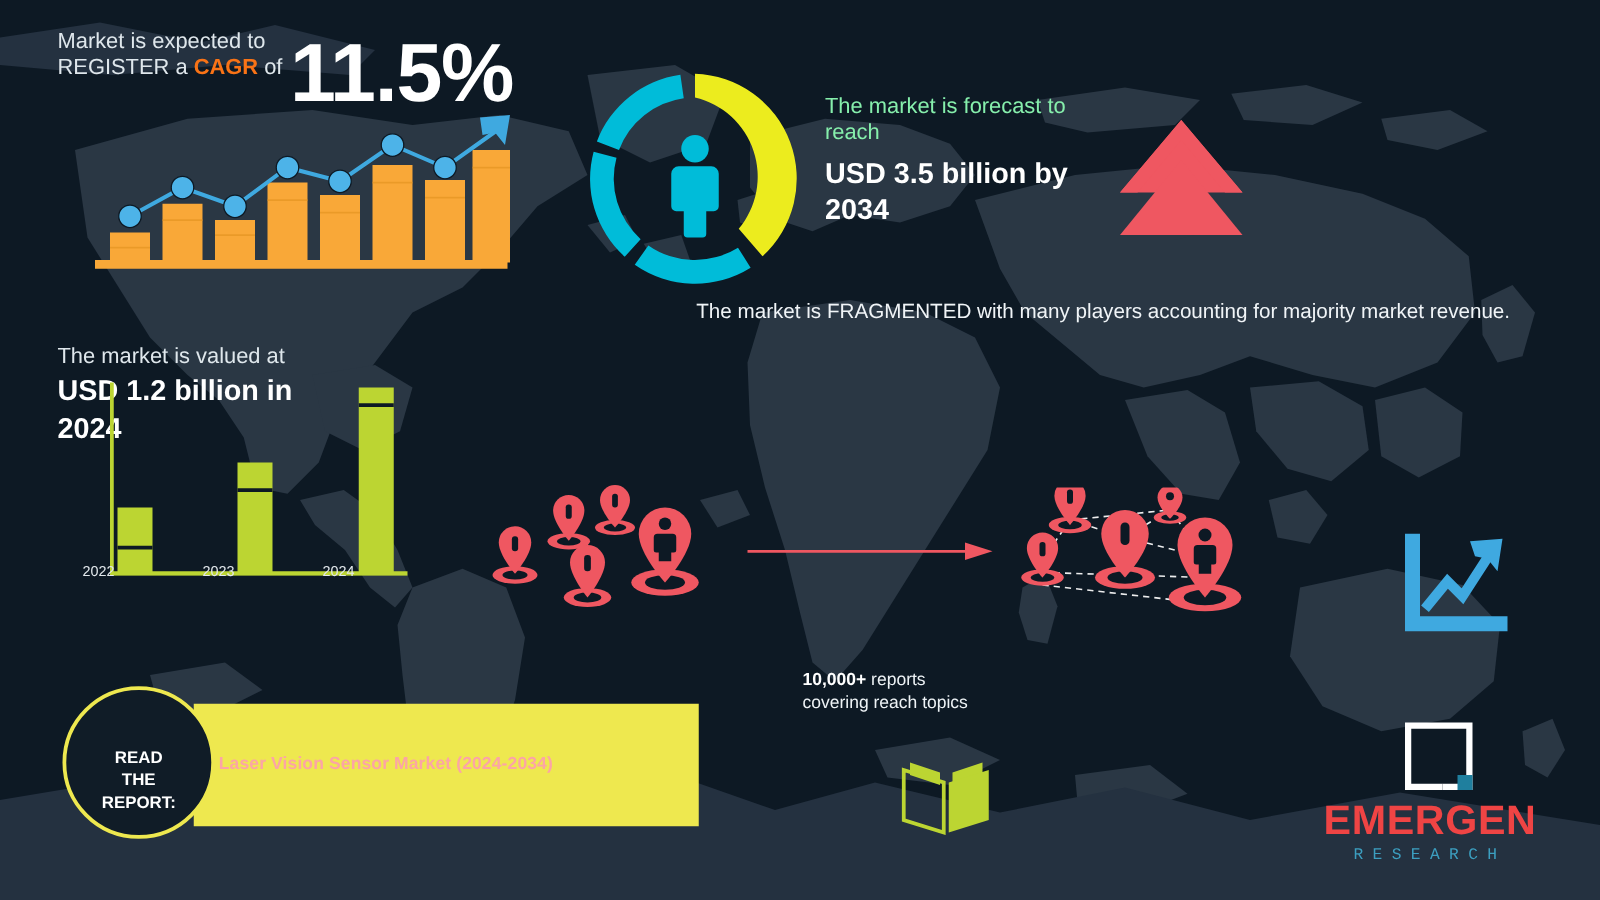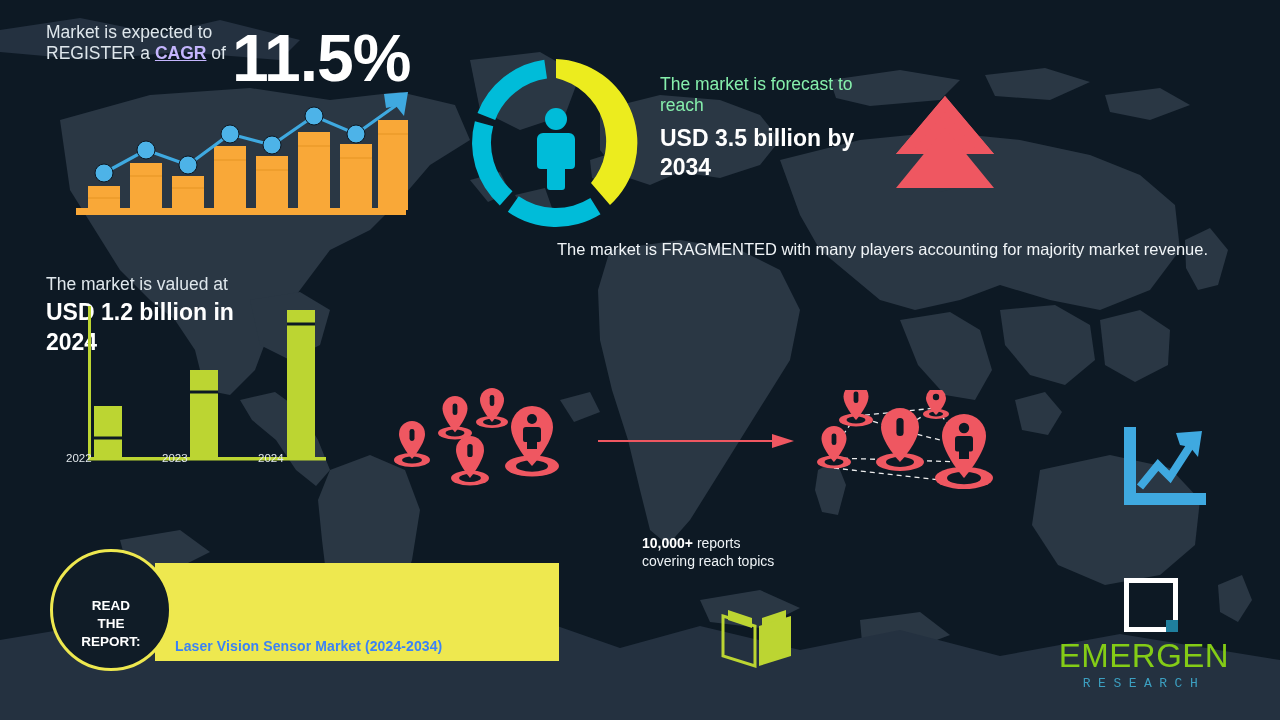--- a/index.html
+++ b/index.html
@@ -15,21 +15,21 @@
   
   .map-layer { position:absolute; inset:0; z-index:0; }
 
   
   .txt { position:absolute; color:#ffffff; line-height:1.22; }
   .light { color:#e8eef2; font-weight:400; }
   .bold  { color:#ffffff; font-weight:700; }
 
   
   #cagr-label { left:46px; top:22px; font-size:17.5px; color:#dfe7ec; width:230px; }
-  #cagr-label .kw { font-weight:700; color:#c4b5fd;text-decoration:underline; }
+  #cagr-label .kw { font-weight:700; color:#f97316; }
   #cagr-value { left:232px; top:18px; font-size:66px; font-weight:700; letter-spacing:-1px; color:#ffffff; }
 
   
   #forecast-label { left:660px; top:74px; font-size:17.5px; color:#86efac; width:240px; }
   #forecast-value { left:660px; top:124px; font-size:23px; font-weight:700; width:230px; line-height:1.28; }
 
   
   #fragment-text { left:533px; top:238px; font-size:16.5px; color:#f0f4f7; width:690px; line-height:1.45;margin-left:24px; }
 
   
@@ -61,37 +61,37 @@
   
   #growth-icon { position:absolute; left:1118px; top:425px; width:90px; height:85px; z-index:3; }
 
   
   #report-bar {
     position:absolute; left:155px; top:563px; width:404px; height:98px;
     background:#eee84f; z-index:2;
   }
   #report-bar-label {
     position:absolute; left:175px; top:602px; font-size:14px; font-weight:700;
-    color:#3b82f6; z-index:4; letter-spacing:.1px;margin-top:36px;
+    color:#fca5a5; z-index:4; letter-spacing:.1px;
   }
   #report-circle {
     position:absolute; left:50px; top:549px; width:122px; height:122px;
     border-radius:50%; background:#101c27; border:3px solid #eee84f; z-index:3;
     display:flex; align-items:center; justify-content:center;
   }
   #report-circle-label {
     font-size:13.5px; font-weight:700; color:#ffffff; text-align:center; line-height:1.34;margin-top:28px;
   }
 
   
   #book-icon { position:absolute; left:718px; top:606px; width:78px; height:62px; z-index:3; }
   #logo-mark { position:absolute; left:1122px; top:576px; width:58px; height:58px; z-index:4; }
   #logo-name {
     position:absolute; left:1036px; top:637px; width:216px; text-align:center;
-    font-size:33px; font-weight:400; color:#84cc16; letter-spacing:.5px; z-index:4;
+    font-size:33px; font-weight:700; color:#ef4444; letter-spacing:.5px; z-index:4;
   }
   #logo-sub {
     position:absolute; left:1036px; top:676px; width:216px; text-align:center;
     font-size:13px; font-weight:400; color:#3c9fc0; letter-spacing:7.5px; z-index:4;font-family:Liberation Mono, monospace;
   }
 </style>
 </head>
 <body>
 
 <div id="stage">

